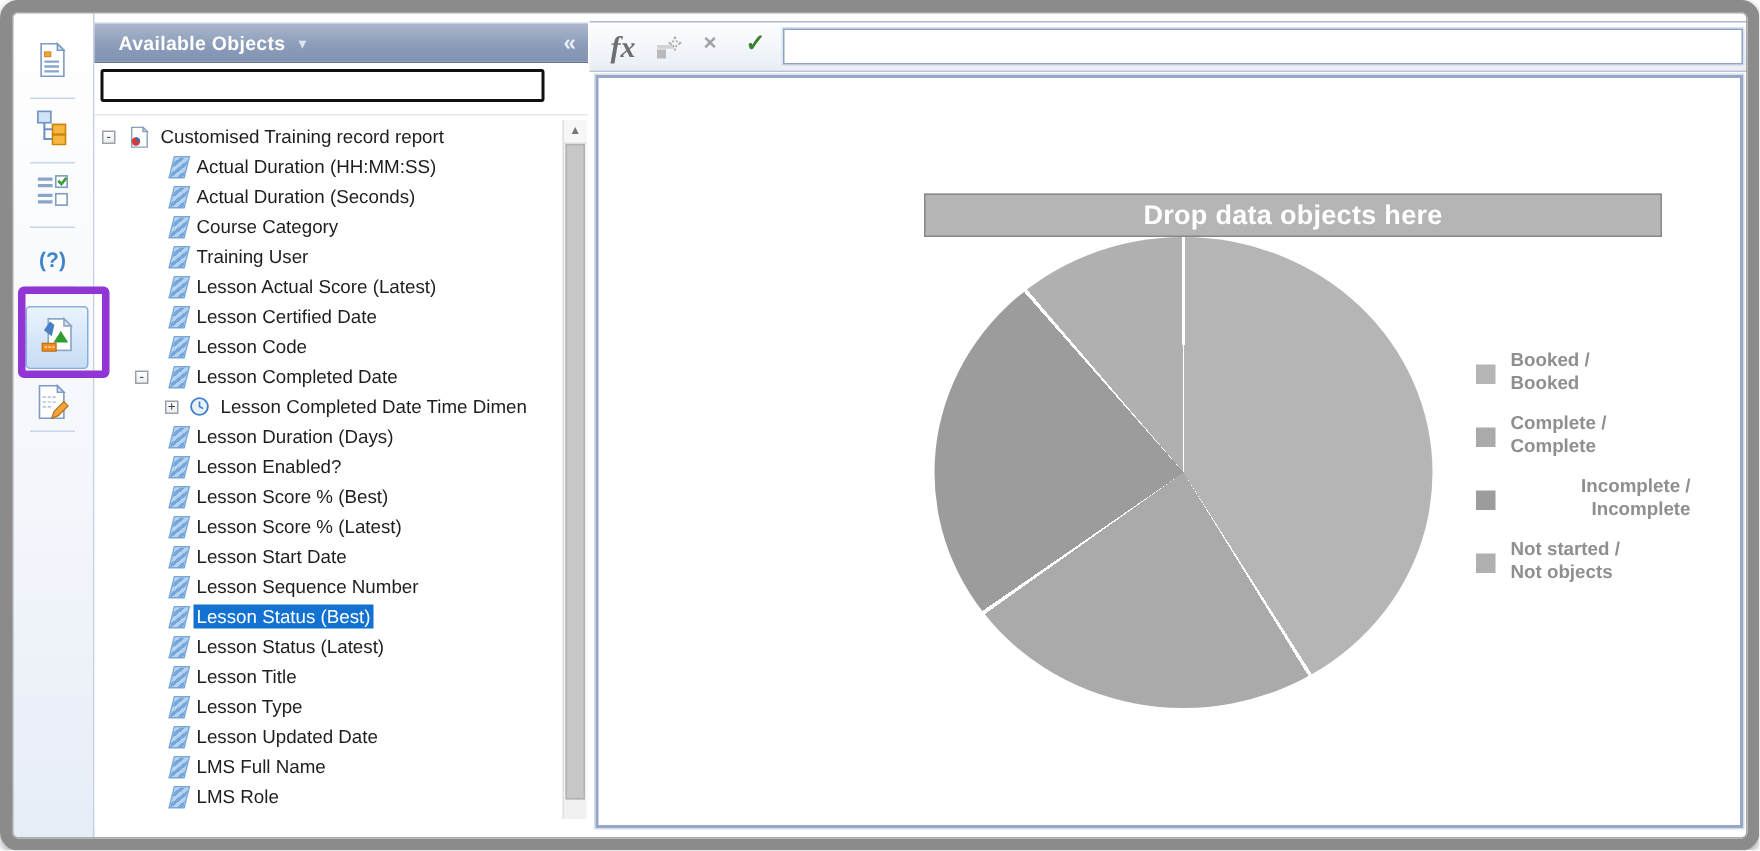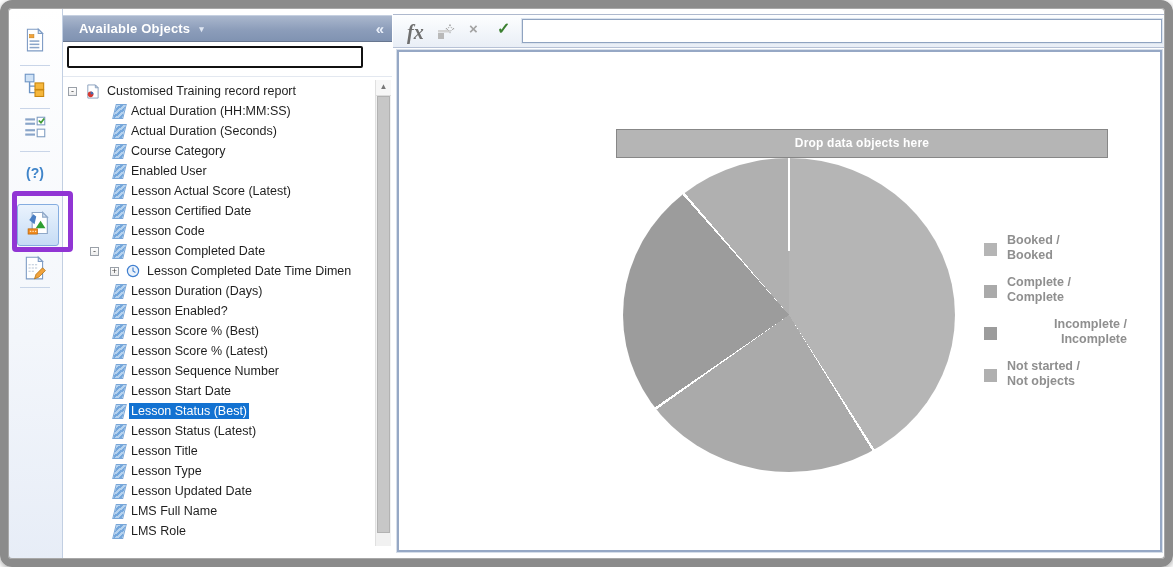--- a/index.html
+++ b/index.html
@@ -48,21 +48,21 @@
          font-size:20px;color:#6f6f6f;cursor:pointer;}
   .xbtn{position:absolute;top:20px;font-size:15px;font-weight:bold;color:#a3a3a3;cursor:pointer;}
   .vbtn{position:absolute;top:19px;font-size:16px;font-weight:bold;color:#3c8031;cursor:pointer;}
   .formula-input{position:absolute;left:522px;top:19px;width:630px;height:22px;border:1px solid #8fa3c0;
                  box-shadow:0 0 0 1px #dbe3ee;background:#fff;font-size:12px;padding:0 4px;outline:none;}
   
   .canvas{position:absolute;left:397px;top:50px;width:765px;height:502px;background:#fff;
           border:2px solid #96a8c5;box-shadow:0 0 0 1px #d6dee9;box-sizing:border-box;}
   .dropbar{position:absolute;left:616px;top:129px;width:492px;height:29px;background:#b5b5b5;
            border:1px solid #878787;box-sizing:border-box;z-index:3;
-           color:#fff;font-weight:bold;font-size:12px;text-align:center;line-height:27px;letter-spacing:.2px;}
+           color:#fff;font-weight:bold;font-size:18px;text-align:center;line-height:27px;letter-spacing:.2px;}
   #pie{position:absolute;left:623px;top:158px;width:332px;height:314px;border-radius:50%;z-index:2;cursor:pointer;}
   #legend{position:absolute;left:984px;top:233px;z-index:2;}
   .lentry{display:flex;margin-bottom:12px;height:30px;font-weight:bold;}
   .lswatch{width:13px;height:13px;margin-top:10px;flex:none;}
   .llabel{margin-left:10px;width:120px;font-size:12.5px;line-height:15px;color:#8f8f8f;white-space:pre-line;}
 </style>
 </head>
 <body>
 
 <div id="screen">
@@ -182,21 +182,21 @@
       <div class="trow">
         <span style="margin-left:52px;display:inline-flex;">
           <span class="dim"></span>
         </span>
         <span class="tlabel">Course Category</span>
       </div>
       <div class="trow">
         <span style="margin-left:52px;display:inline-flex;">
           <span class="dim"></span>
         </span>
-        <span class="tlabel">Enabled User</span>
+        <span class="tlabel">Training User</span>
       </div>
       <div class="trow">
         <span style="margin-left:52px;display:inline-flex;">
           <span class="dim"></span>
         </span>
         <span class="tlabel">Lesson Actual Score (Latest)</span>
       </div>
       <div class="trow">
         <span style="margin-left:52px;display:inline-flex;">
           <span class="dim"></span>
@@ -247,27 +247,27 @@
       <div class="trow">
         <span style="margin-left:52px;display:inline-flex;">
           <span class="dim"></span>
         </span>
         <span class="tlabel">Lesson Score % (Latest)</span>
       </div>
       <div class="trow">
         <span style="margin-left:52px;display:inline-flex;">
           <span class="dim"></span>
         </span>
+        <span class="tlabel">Lesson Start Date</span>
+      </div>
+      <div class="trow">
+        <span style="margin-left:52px;display:inline-flex;">
+          <span class="dim"></span>
+        </span>
         <span class="tlabel">Lesson Sequence Number</span>
-      </div>
-      <div class="trow">
-        <span style="margin-left:52px;display:inline-flex;">
-          <span class="dim"></span>
-        </span>
-        <span class="tlabel">Lesson Start Date</span>
       </div>
       <div class="trow sel">
         <span style="margin-left:52px;display:inline-flex;">
           <span class="dim"></span>
         </span>
         <span class="tlabel">Lesson Status (Best)</span>
       </div>
       <div class="trow">
         <span style="margin-left:52px;display:inline-flex;">
           <span class="dim"></span>

